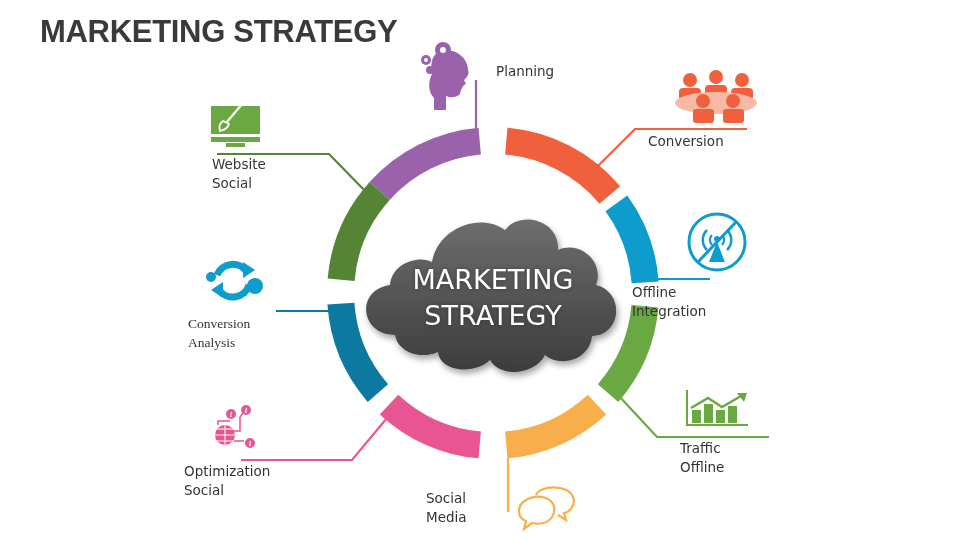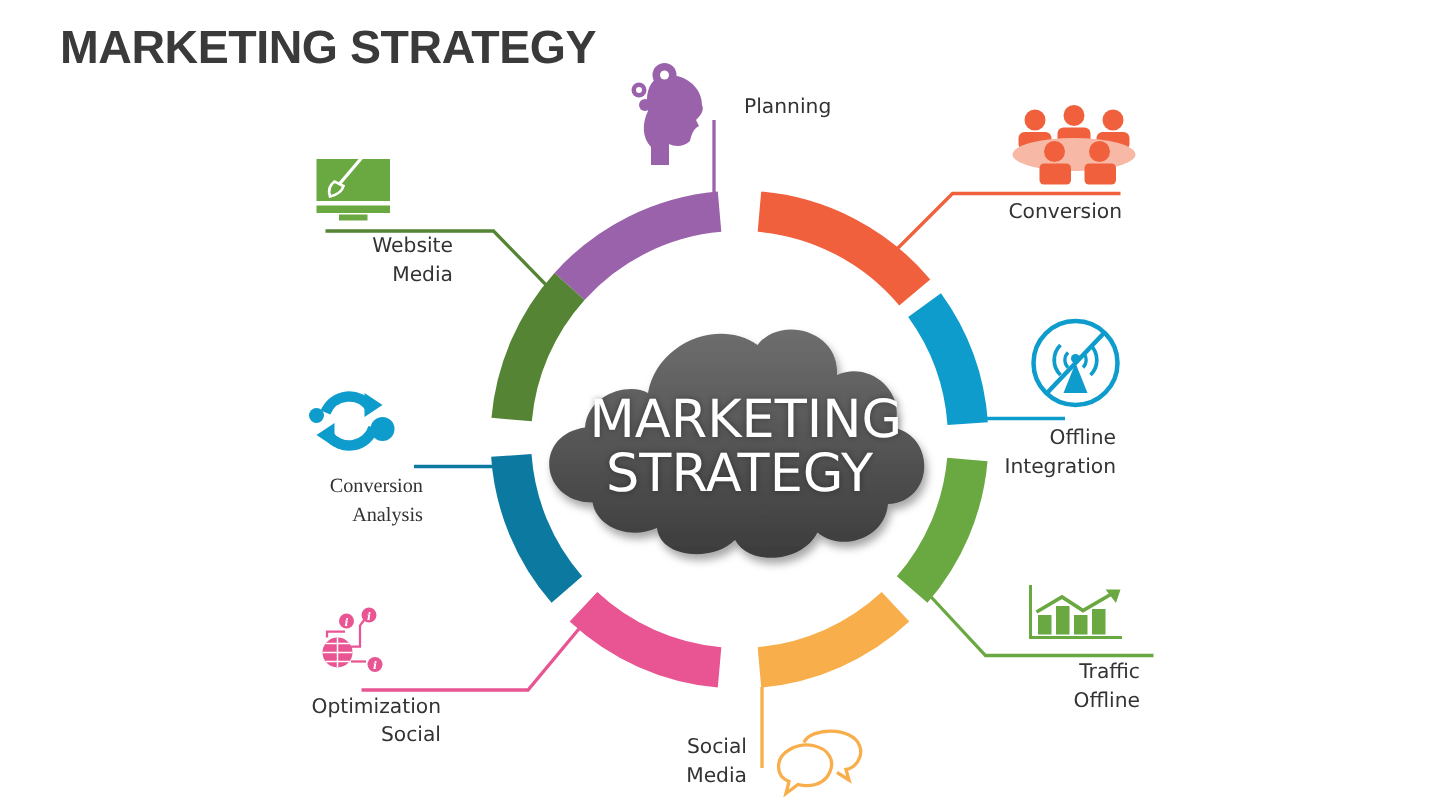--- a/index.html
+++ b/index.html
@@ -1,20 +1,20 @@
 <!DOCTYPE html>
 <html><head>
 <meta charset="utf-8">
 <style>
   html, body { margin: 0; padding: 0; background: #ffffff; }
   body { width: 960px; height: 540px; position: relative; overflow: hidden; font-family: "Liberation Sans", "DejaVu Sans", sans-serif; }
   .title { position: absolute; left: 40px; top: 14px; font-size: 31px; font-weight: bold; color: #3a3a3a; letter-spacing: -0.3px; font-family: "Liberation Sans", sans-serif; }
   svg.diagram { position: absolute; left: 0; top: 0; }
-  .label { position: absolute; font-size: 13.5px; color: #333333; text-align: right; line-height: 19px; white-space: pre-line; font-family: "DejaVu Sans", sans-serif; }
-  .center-text { position: absolute; left: 393px; top: 262px; width: 200px; text-align: center; color: #ffffff; font-size: 35px; line-height: 36px; font-family: "DejaVu Sans", sans-serif; white-space: pre-line; text-shadow: 0 0 4px rgba(0,0,0,0.35); }
+  .label { position: absolute; font-size: 13.5px; color: #333333; text-align: left; line-height: 19px; white-space: pre-line; font-family: "DejaVu Sans", sans-serif; }
+  .center-text { position: absolute; left: 393px; top: 262px; width: 200px; text-align: center; color: #ffffff; font-size: 27px; line-height: 36px; font-family: "DejaVu Sans", sans-serif; white-space: pre-line; text-shadow: 0 0 4px rgba(0,0,0,0.35); }
 </style>
 </head>
 <body>
 
 <div class="title">MARKETING STRATEGY</div>
 
 <svg class="diagram" width="960" height="540" viewBox="0 0 960 540">
   <defs>
     <linearGradient id="cloudGrad" x1="0" y1="0" x2="0" y2="1">
       <stop offset="0" stop-color="#6e6e6e"></stop>
@@ -152,13 +152,13 @@
 Integration</div>
 <div class="label" style="left:680px; top:439px; width:80px;">Traffic
 Offline</div>
 <div class="label" style="left:426px; top:489px; width:72px;">Social
 Media</div>
 <div class="label" style="left:184px; top:462px; width:110px;">Optimization
 Social</div>
 <div class="label" style="left:188px; top:314px; width:94px;font-family:Liberation Serif, serif;">Conversion
 Analysis</div>
 <div class="label" style="left:212px; top:155px; width:90px;">Website
-Media</div>
+Social</div>
 
 </body></html>

